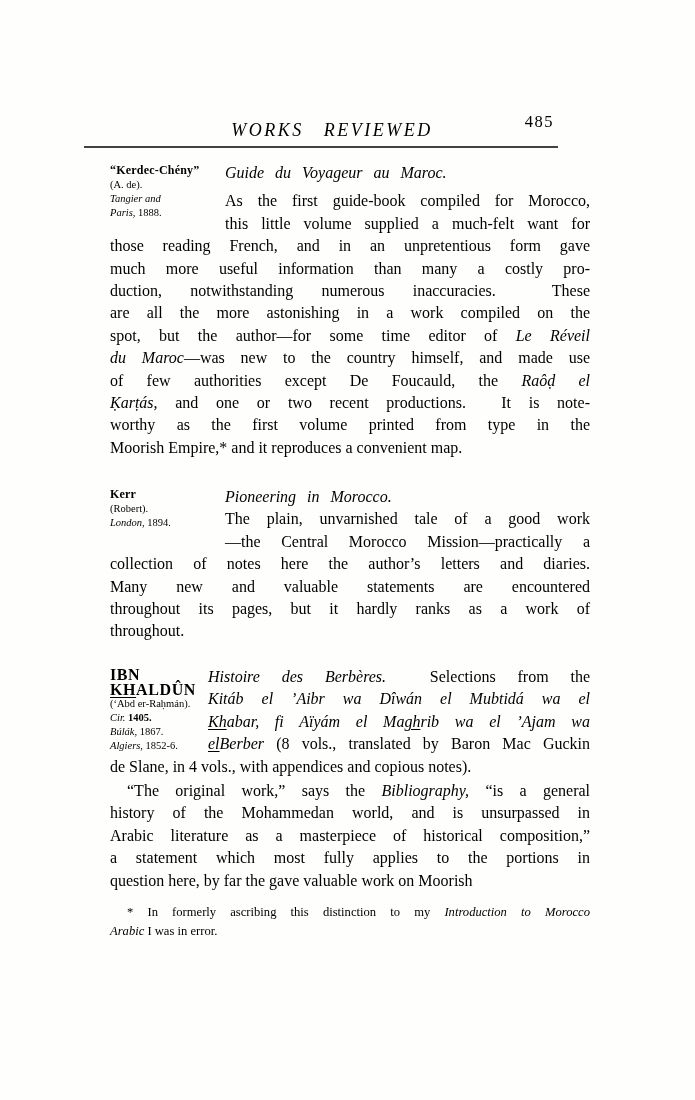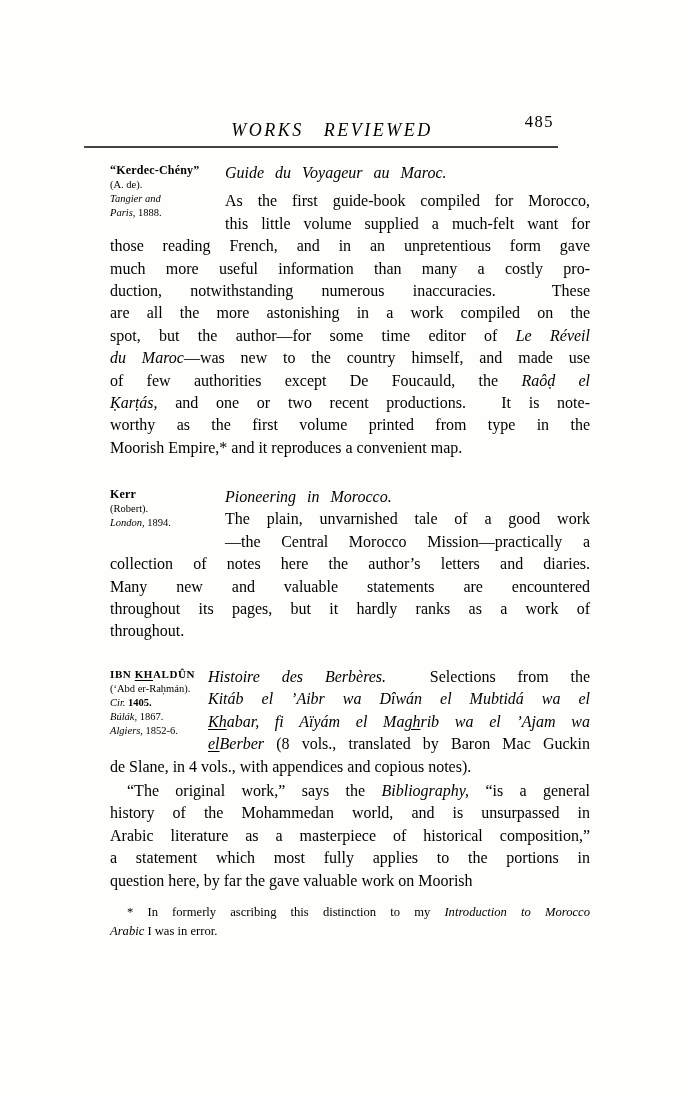--- a/index.html
+++ b/index.html
@@ -20,21 +20,21 @@
   .blk4{top:903px;font-size:12.6px;line-height:19px;}
   .line{text-align:justify;text-align-last:justify;}
   .line.nj{text-align-last:auto;}
   .line.hang{margin-left:115px;}
   .blk2 .line.hang{margin-left:98px;}
   .line.ind{text-indent:17px;}
   .line.wide{word-spacing:7px;}
   .line.gap6{margin-bottom:6px;}
   .margin{position:absolute;left:0;top:1px;width:112px;font-size:10.5px;line-height:14px;}
   .mline.name{font-size:12px;font-weight:700;letter-spacing:0.2px;line-height:15px;}
-  .blk2 .mline.name{font-size:11px;letter-spacing:0.6px;}
+  .blk2 .mline.name{font-size:16px;letter-spacing:0.6px;}
   .it{font-style:italic;}
   .bo{font-weight:700;}
   .un{text-decoration:underline;text-underline-offset:2px;text-decoration-thickness:1px;}
 </style>
 </head>
 <body>
 
 <div class="page">
   <div class="htitle">WORKS REVIEWED</div>
   <div class="pagenum">485</div>

